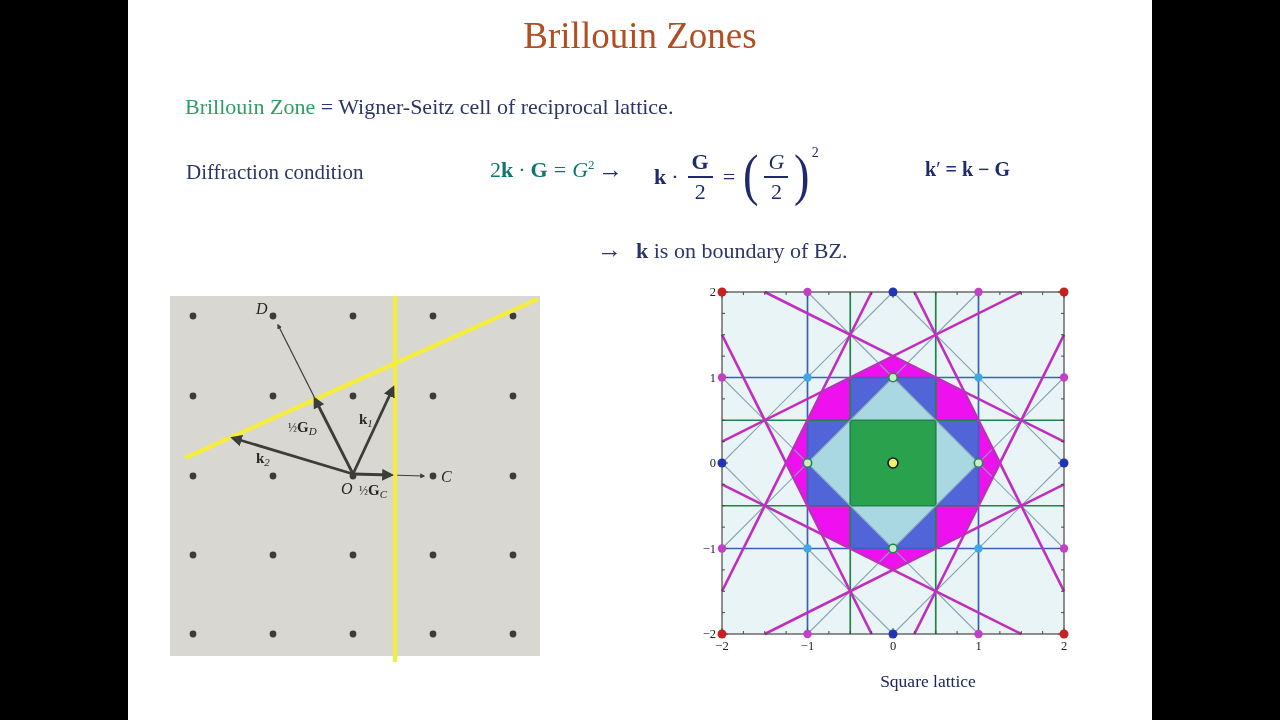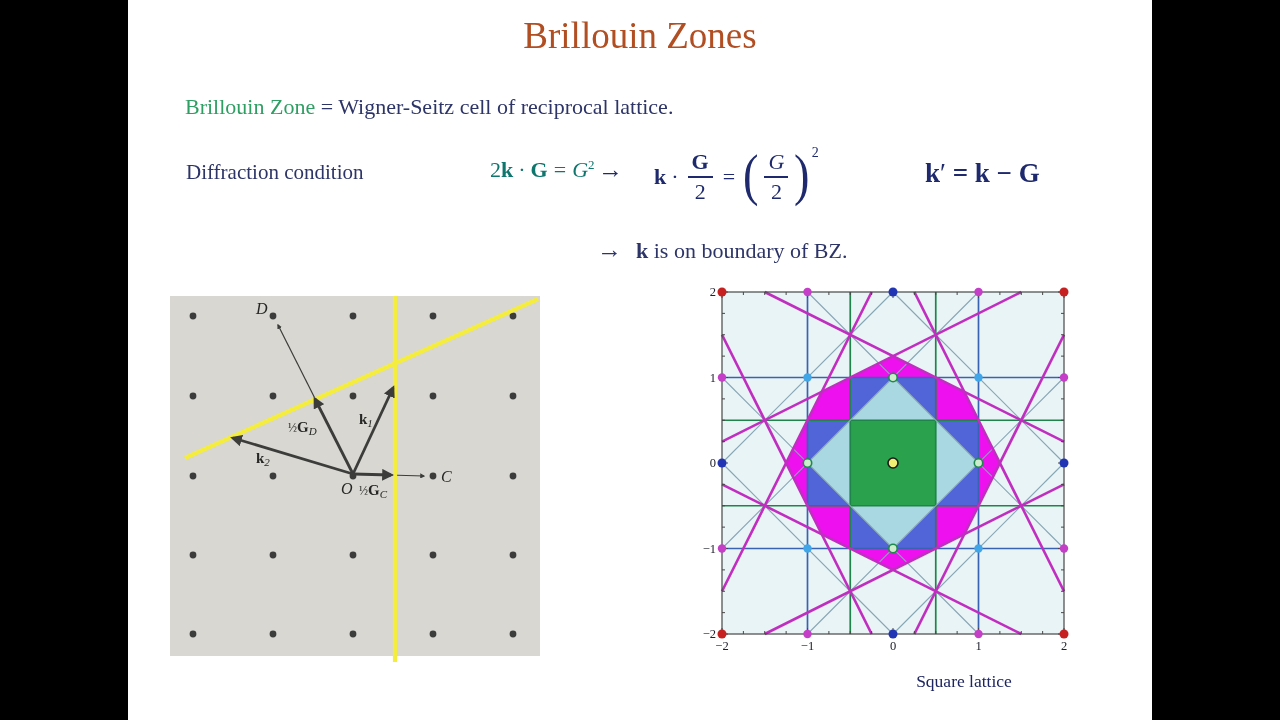--- a/index.html
+++ b/index.html
@@ -19,26 +19,26 @@
   sup{font-size:13px;}
   #arrow1{left:470px;top:156px;font-size:25px;color:#1e2a6d;}
   #eq2{left:526px;top:140px;height:74px;display:flex;align-items:center;font-size:22px;color:#1e2a6d;}
   .frac{display:inline-block;text-align:center;vertical-align:middle;margin:0 4px;}
   .frac .num{display:block;padding:0 4px 1px 4px;border-bottom:2px solid #1e2a6d;}
   .frac .den{display:block;padding-top:1px;}
   .paren{font-size:58px;font-weight:200;transform:scaleX(0.8);display:inline-block;
     position:relative;top:-3px;color:#1e2a6d;}
   .eqs{margin:0 6px;}
   #eq2 sup{position:relative;top:-24px;font-size:14px;}
-  #eq3{left:797px;top:158px;font-size:27px;color:#1e2a6d;font-weight:bold;white-space:pre;}
+  #eq3{left:797px;top:158px;font-size:20px;color:#1e2a6d;font-weight:bold;white-space:pre;}
   #boundary{left:469px;top:236px;font-size:22px;color:#2d3568;white-space:pre;}
   #boundary .arr{font-size:25px;margin-right:14px;}
   #lattice-wrap{left:42px;top:296px;}
   #bz-wrap{left:562px;top:282px;}
-  #caption{left:636px;top:671px;width:400px;text-align:center;font-size:17.5px;color:#1c2560;}
+  #caption{left:600px;top:671px;width:400px;text-align:center;font-size:17.5px;color:#1c2560;}
 </style>
 </head>
 <body>
 
 <div id="stage">
   <div id="content">
 
     <div id="title" class="abs">Brillouin Zones</div>
 
     <div id="diff-label" class="abs">Diffraction condition</div>

